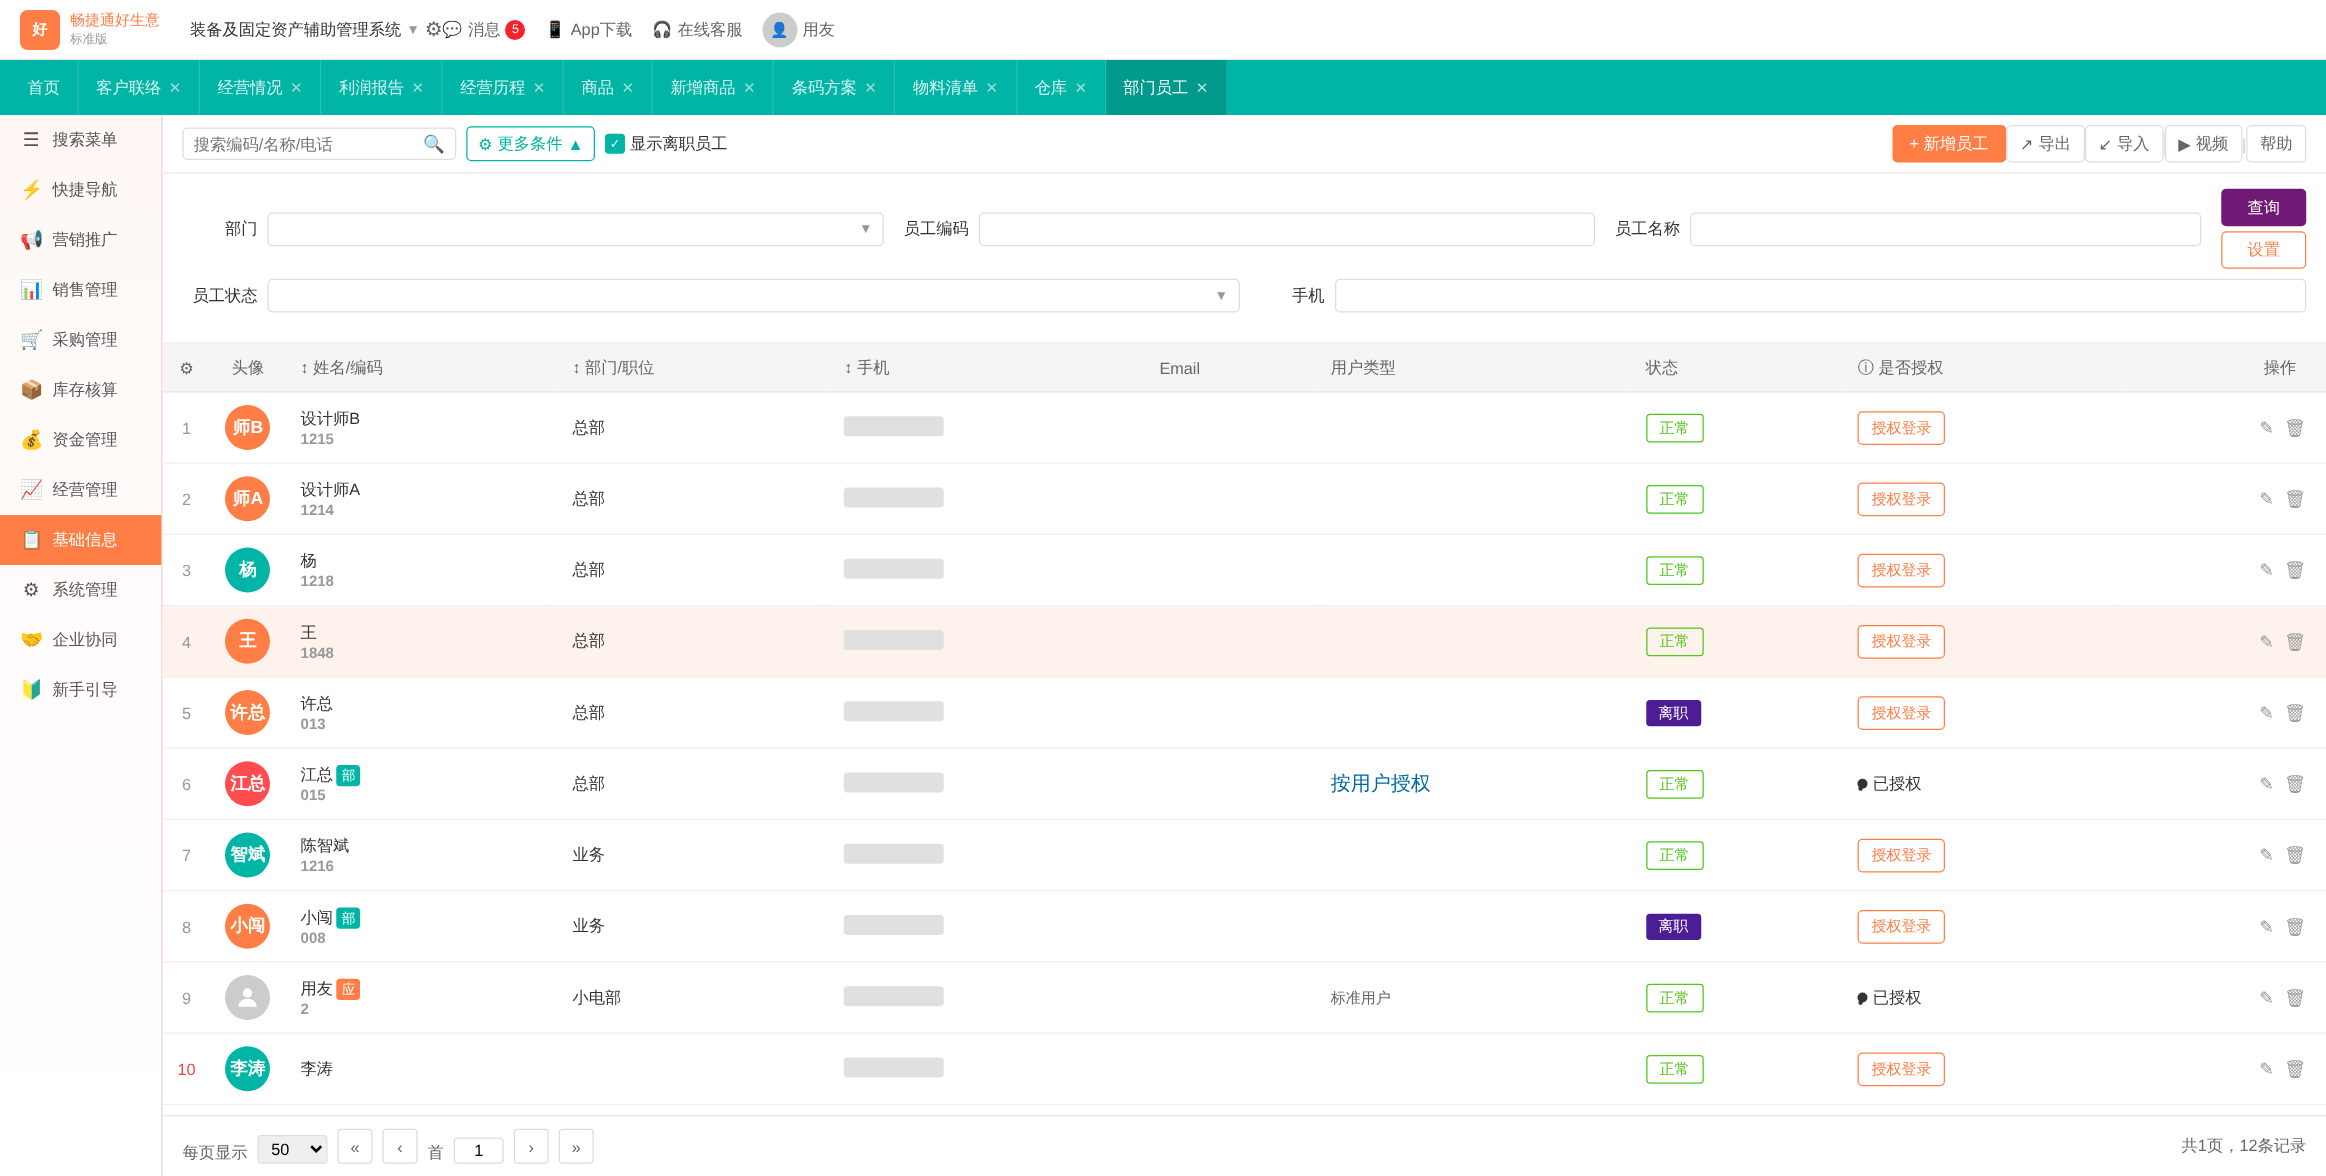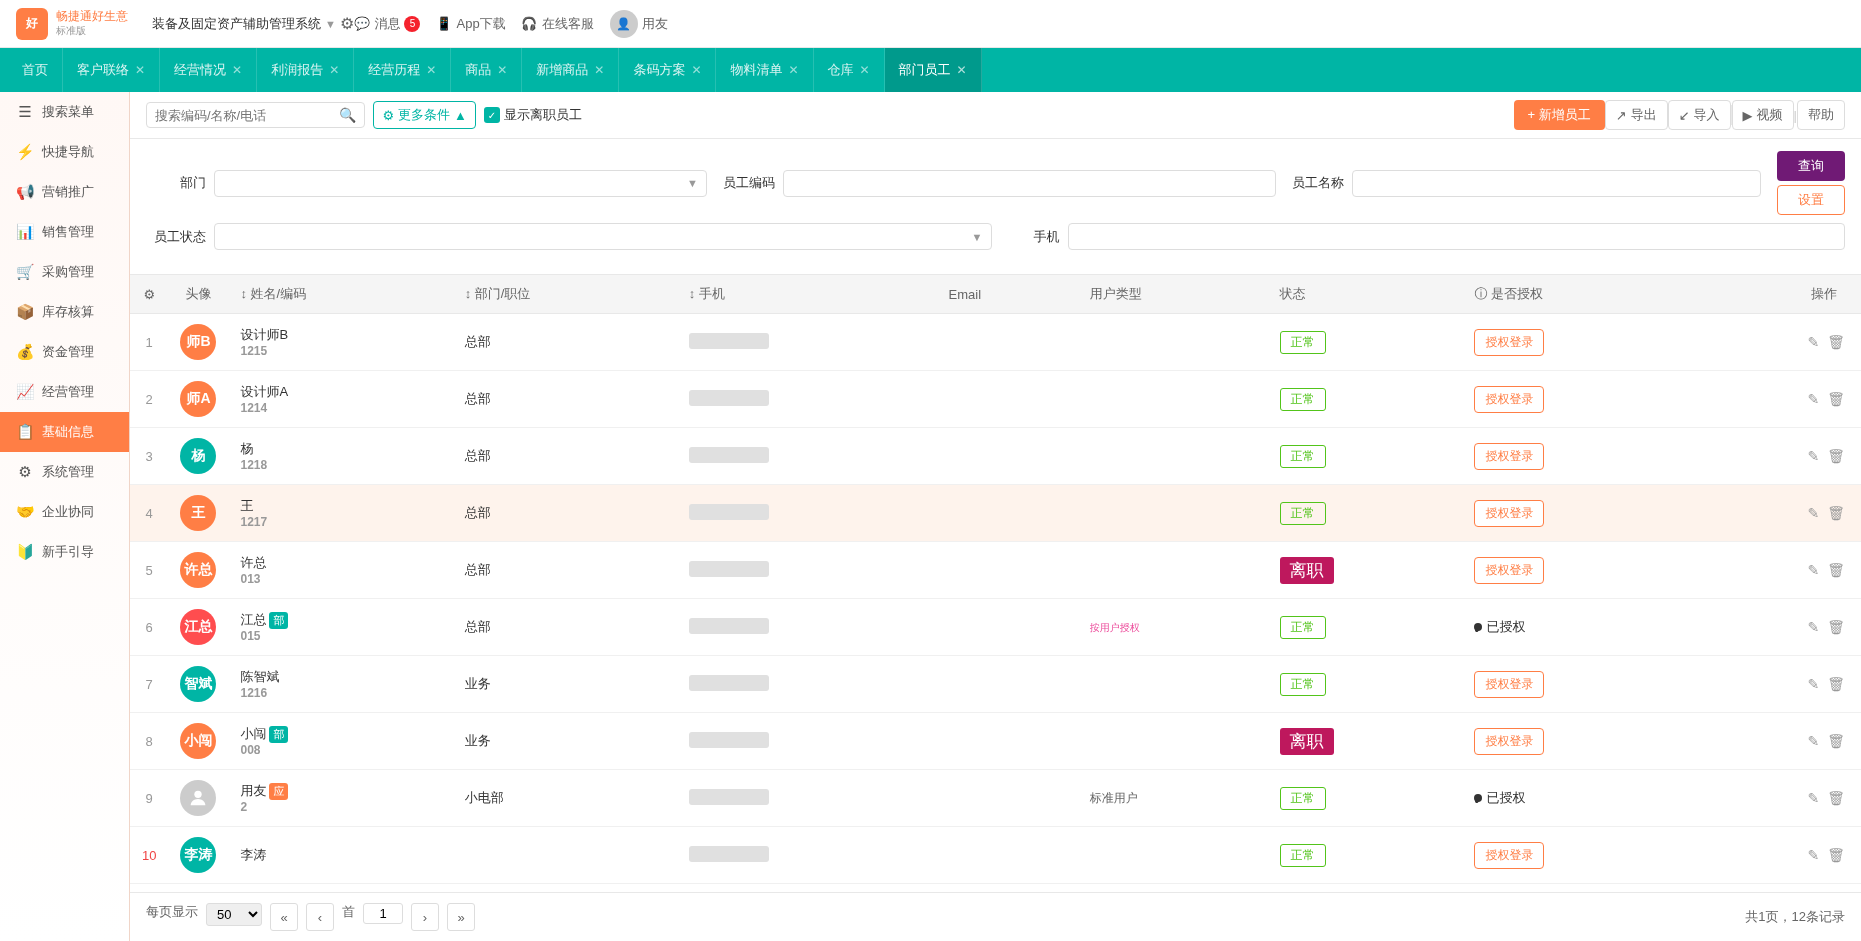--- a/index.html
+++ b/index.html
@@ -91,40 +91,40 @@
     }
     thead th.center { text-align: center; }
     tbody td { padding: 10px 12px; font-size: 13px; color: #333; border-bottom: 1px solid #f0f0f0; vertical-align: middle; }
     tbody tr.highlighted { background: #fef3ec; }
     .avatar-badge {
       width: 36px; height: 36px; border-radius: 50%;
       display: flex; align-items: center; justify-content: center;
       color: #fff; font-size: 14px; font-weight: bold;
     }
     .status-normal { display: inline-block; padding: 2px 10px; border: 1px solid #52c41a; color: #52c41a; border-radius: 3px; font-size: 12px; }
-    .status-resigned { display: inline-block; padding: 2px 10px; background: #be185d; color: #fff; border-radius: 3px; font-size: 17px; }
+    .status-resigned { display: inline-block; padding: 2px 10px; background: #4c1d95; color: #fff; border-radius: 3px; font-size: 12px; }
     .btn-auth { border: 1px solid #ff7e45; color: #ff7e45; background: #fff; border-radius: 4px; padding: 4px 10px; font-size: 12px; cursor: pointer; }
     .authorized { display: flex; align-items: center; gap: 4px; color: #333; font-size: 13px; }
     .authorized-dot { width: 8px; height: 8px; background: #333; border-radius: 50%; }
     .col-actions { display: flex; gap: 8px; align-items: center; }
     .action-icon { color: #999; font-size: 14px; cursor: pointer; }
     .dept-tag { display: inline-block; background: #00b5a5; color: #fff; border-radius: 3px; padding: 1px 4px; font-size: 11px; margin-left: 3px; }
     .apply-tag { display: inline-block; background: #ff7e45; color: #fff; border-radius: 3px; padding: 1px 4px; font-size: 11px; margin-left: 3px; }
     .name-code { display: flex; flex-direction: column; }
     .name-code .name { font-size: 13px; color: #333; }
     .name-code .code { font-size: 12px; color: #999; font-weight: bold; }
     .phone-blur { background: #e0e0e0; border-radius: 3px; width: 80px; height: 16px; display: inline-block; }
 
     
     .pagination {
       display: flex; align-items: center; justify-content: space-between;
       padding: 10px 16px; background: #fff; border-top: 1px solid #e8e8e8;
       font-size: 13px;
     }
-    .pagination-left { display: flex; align-items: flex-start; gap: 8px; color: #666; }
+    .pagination-left { display: flex; align-items: flex-end; gap: 8px; color: #666; }
     .pagination-right { display: flex; align-items: center; gap: 8px; color: #666; }
     .page-size-select { border: 1px solid #ddd; border-radius: 3px; padding: 2px 6px; font-size: 13px; }
     .page-btn { width: 28px; height: 28px; border: 1px solid #ddd; border-radius: 3px; display: flex; align-items: center; justify-content: center; cursor: pointer; color: #666; background: #fff; }
     .page-btn:disabled { color: #ccc; cursor: not-allowed; }
     .page-input { width: 40px; border: 1px solid #ddd; border-radius: 3px; text-align: center; font-size: 13px; padding: 2px 4px; }
 
     
     .left-nav {
       width: 130px; background: linear-gradient(180deg, #fff8f5 0%, #fff 100%);
       border-right: 1px solid #f0d5c8; display: flex; flex-direction: column;
@@ -437,21 +437,21 @@
     </td>
   </tr>
             <tr class="highlighted">
     <td class="center" style="text-align:center;color:#999;">4</td>
     <td class="center" style="text-align:center;">
                 <div class="avatar-badge" style="background:#ff7e45;">王</div>
               </td>
     <td>
       <div class="name-code">
         <span class="name">王</span>
-        <span class="code">1217</span>
+        <span class="code">1848</span>
       </div>
     </td>
     <td>总部</td>
     <td><span class="phone-blur"></span></td>
     <td></td>
     <td><span style="font-size:12px;color:#666;"></span></td>
     <td><span class="status-normal">正常</span></td>
     <td><button class="btn-auth">授权登录</button></td>
     <td style="text-align:right; padding-right:16px;">
       <div class="col-actions" style="justify-content:flex-end;">
@@ -491,21 +491,21 @@
               </td>
     <td>
       <div class="name-code">
         <span class="name">江总<span class="dept-tag">部</span></span>
         <span class="code">015</span>
       </div>
     </td>
     <td>总部</td>
     <td><span class="phone-blur"></span></td>
     <td></td>
-    <td><span style="font-size:10px;color:#ec4899;">按用户授权</span></td>
+    <td><span style="font-size:16px;color:#0369a1;">按用户授权</span></td>
     <td><span class="status-normal">正常</span></td>
     <td>
                 <span class="authorized"><span class="authorized-dot">•</span>已授权</span>
               </td>
     <td style="text-align:right; padding-right:16px;">
       <div class="col-actions" style="justify-content:flex-end;">
         <span class="action-icon">✎</span>
         <span class="action-icon">🗑</span>
       </div>
     </td>

